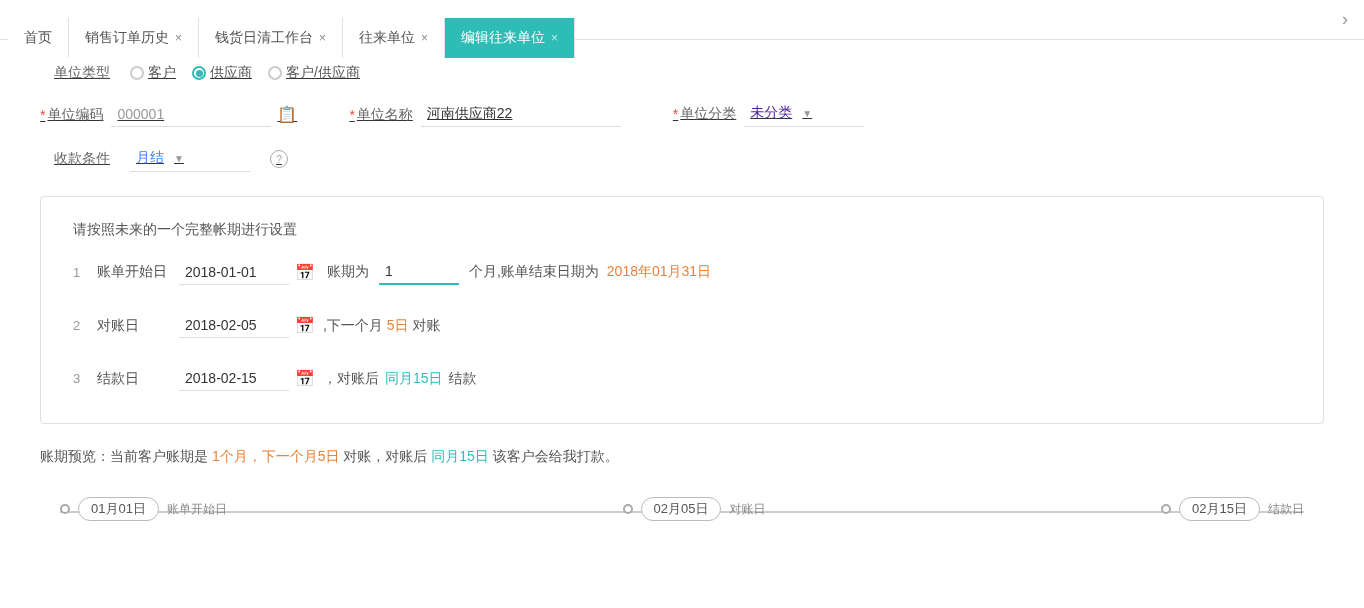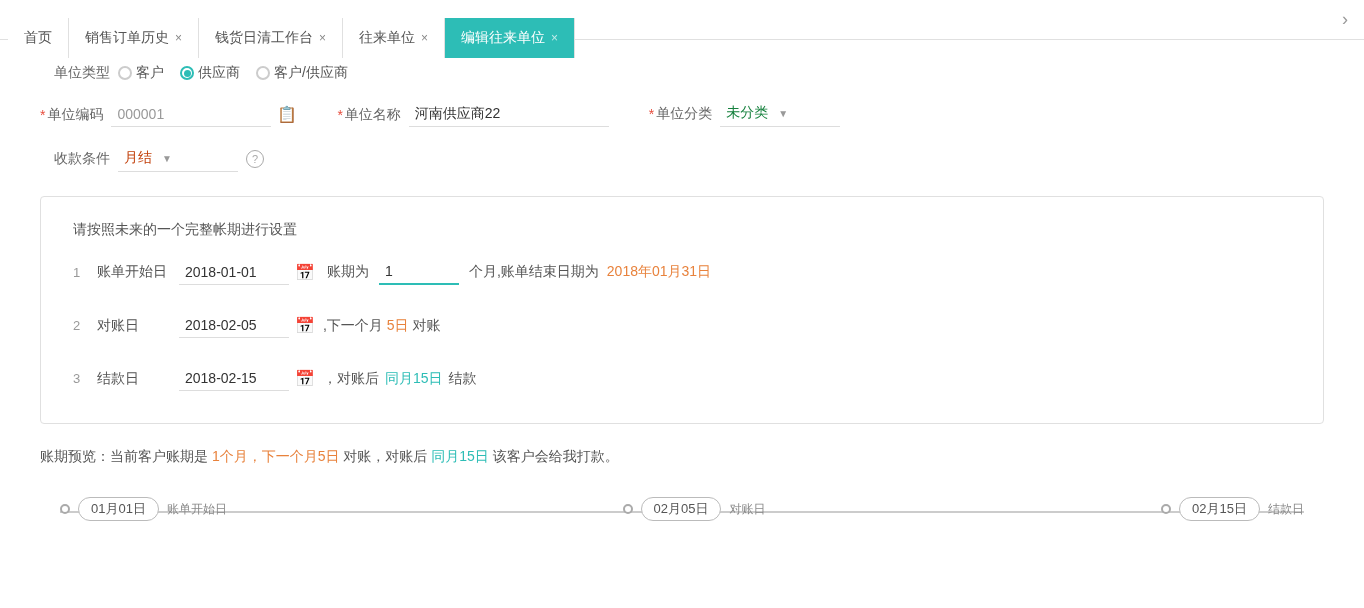--- a/index.html
+++ b/index.html
@@ -53,21 +53,22 @@
       background: #fff;
       padding: 24px 40px 0 40px;
       min-height: calc(100vh - 40px);
     }
 
     
     .form-row {
       display: flex;
       align-items: center;
       margin-bottom: 20px;
-      gap: 0;
+      gap: 12px;
+      text-decoration: underline;
     }
     .form-label {
       color: #666;
       min-width: 70px;
       text-align: right;
       margin-right: 8px;
     }
     .required-star {
       color: #e74c3c;
       margin-right: 2px;
@@ -130,38 +131,38 @@
     }
 
     
     .select-wrapper {
       display: flex;
       align-items: center;
       border-bottom: 1px solid #ddd;
       min-width: 120px;
     }
     .select-value {
-      color: #c2410c;
+      color: #3b82f6;
       padding: 4px 6px;
       cursor: pointer;
     }
     .dropdown-arrow {
       color: #999;
       font-size: 10px;
       margin-left: 4px;
       cursor: pointer;
     }
     .classify-wrapper {
       display: flex;
       align-items: center;
       border-bottom: 1px solid #ddd;
       min-width: 120px;
     }
     .classify-value {
-      color: #15803d;
+      color: #4c1d95;
       padding: 4px 6px;
     }
 
     .help-icon {
       width: 18px; height: 18px;
       border-radius: 50%;
       border: 1px solid #aaa;
       color: #aaa;
       display: flex; align-items: center; justify-content: center;
       font-size: 11px;

